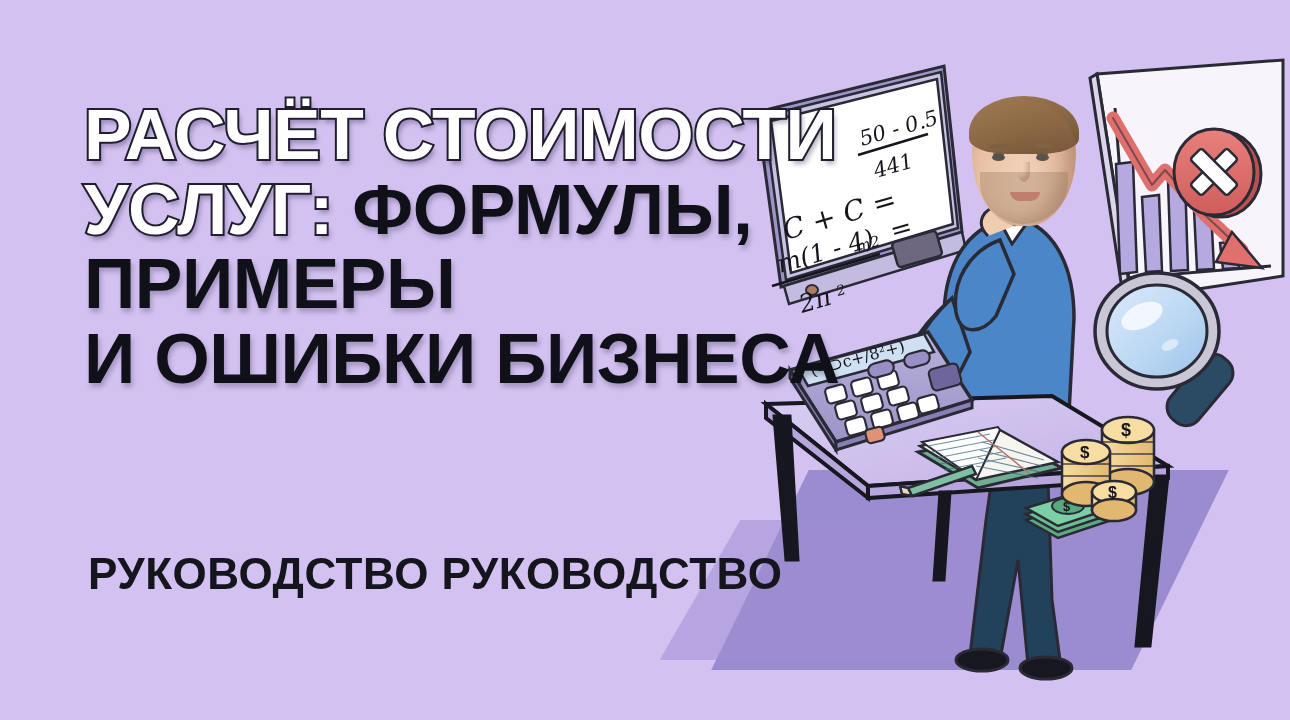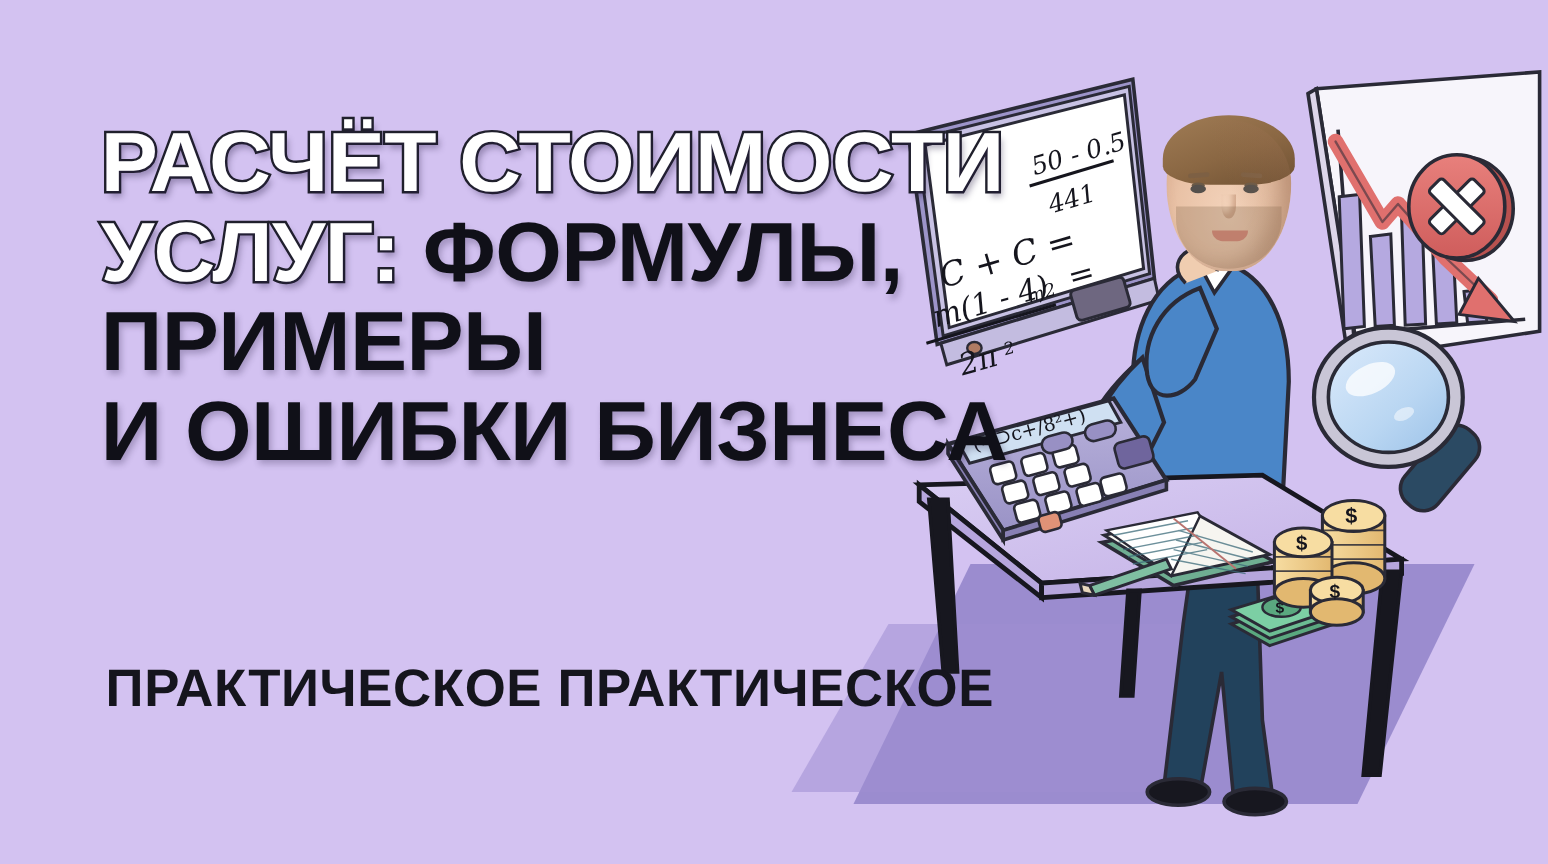--- a/index.html
+++ b/index.html
@@ -379,15 +379,15 @@
   <div class="text-block">
     <div class="title-line tl-white">РАСЧЁТ СТОИМОСТИ</div>
     <div class="title-line tl-mixed">
       <span class="w">УСЛУГ:</span>
       <span class="b">ФОРМУЛЫ,</span>
     </div>
     <div class="title-line tl-black">ПРИМЕРЫ</div>
     <div class="title-line tl-black">И ОШИБКИ БИЗНЕСА</div>
   </div>
 
-  <div class="subtitle">ПРАКТИЧЕСКОЕ ПРАКТИЧЕСКОЕ</div>
+  <div class="subtitle">РУКОВОДСТВО РУКОВОДСТВО</div>
 
 </div>
 
 </body></html>

